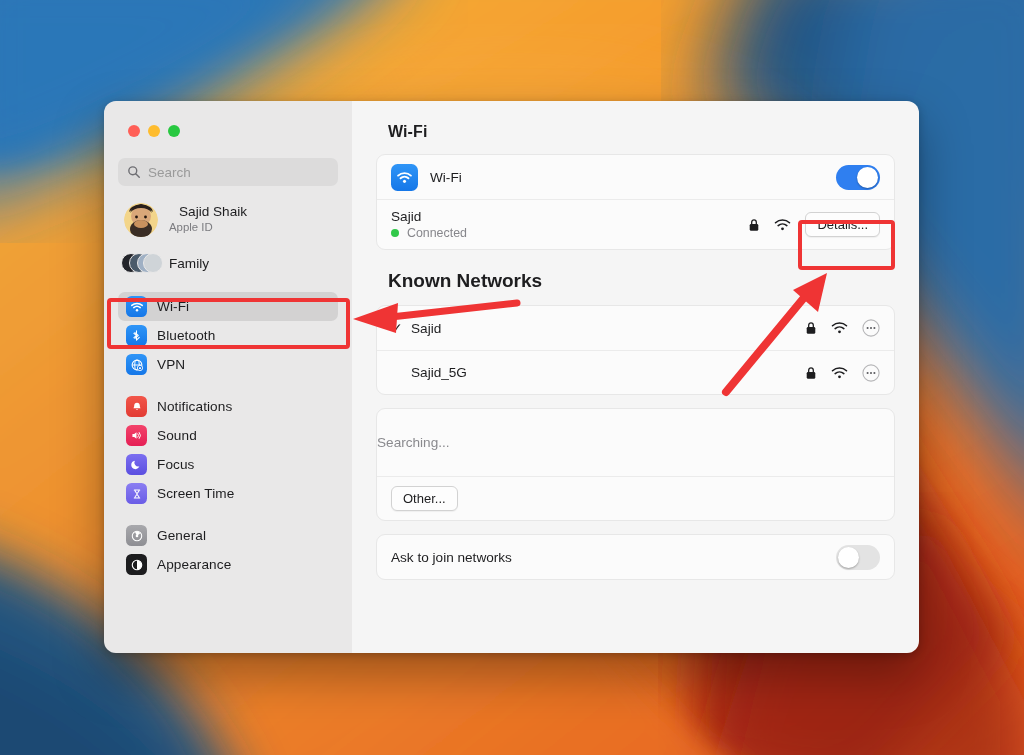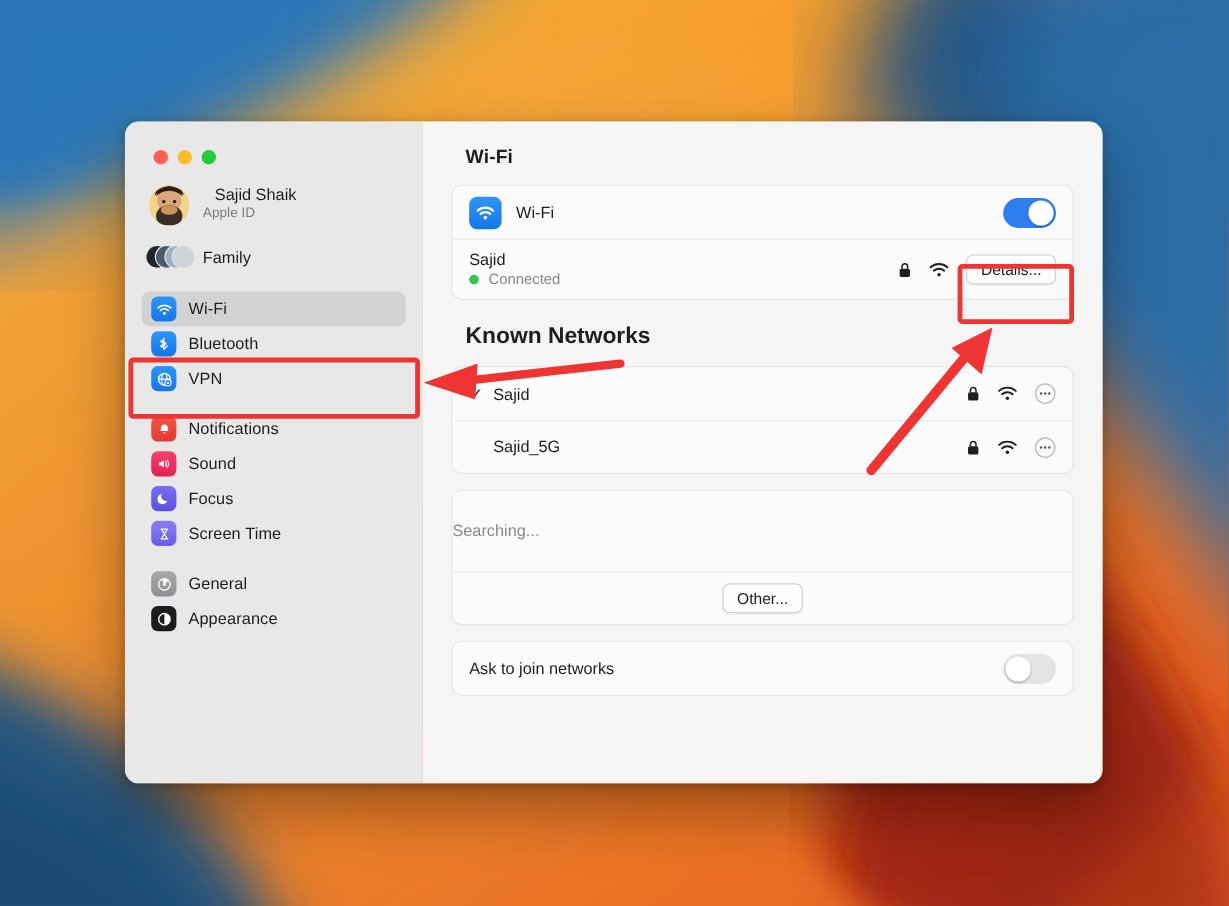--- a/index.html
+++ b/index.html
@@ -150,21 +150,21 @@
   .sect {
     font-size: 19px; font-weight: bold; color: #1d1d1f;
     padding: 20px 0 0 12px;
     display: flex; align-items: center;
   }
   .check { width: 20px; font-size: 14px; color: #1d1d1f; flex: none; }
   .searching {
     text-align: left; font-size: 13.6px; color: #8a8a8e;
     padding: 26px 0;
   }
-  .otherbar { display: flex; justify-content: center; padding: 9px 14px; }
+  .otherbar { display: flex; justify-content: flex-start; padding: 9px 14px; }
   .spinner { margin-left: auto; width: 16px; height: 16px; }
 
   
   .redbox {
     position: absolute; border: 4px solid #ef3434;
     border-radius: 4px; pointer-events: none;
   }
   #annot { position: absolute; inset: 0; pointer-events: none; }
 </style>
 </head>
@@ -256,20 +256,27 @@
 <div id="window">
 
   <div id="sidebar">
 
     <div class="traffic">
       <div class="tl red"></div>
       <div class="tl yellow"></div>
       <div class="tl green"></div>
     </div>
 
+    <div class="searchbox">
+      <svg class="search-ic" viewBox="0 0 16 16">
+        <circle cx="6.6" cy="6.6" r="4.5" fill="none" stroke="#6e6e73" stroke-width="1.6"></circle>
+        <line x1="10" y1="10" x2="14" y2="14" stroke="#6e6e73" stroke-width="1.7" stroke-linecap="round"></line>
+      </svg>
+      <span class="ph">Search</span>
+    </div>
 
     <div class="acct">
       <div class="avatar">
         <svg viewBox="0 0 34 34" width="34" height="34">
           <circle cx="17" cy="17" r="17" fill="#f3d58a"></circle>
           <ellipse cx="17" cy="13" rx="10" ry="10" fill="#d9a779"></ellipse>
           <path d="M5 9 Q17 -3 29 9 Q29 3 17 1 Q5 3 5 9Z" fill="#2a1f1a"></path>
           <path d="M6 10 Q8 2 17 1.5 Q26 2 28 10 Q24 5 17 5 Q10 5 6 10Z" fill="#2a1f1a"></path>
           <ellipse cx="17" cy="26" rx="11" ry="9" fill="#3a2d25"></ellipse>
           <ellipse cx="17" cy="21" rx="7" ry="4" fill="#c9925f"></ellipse>

